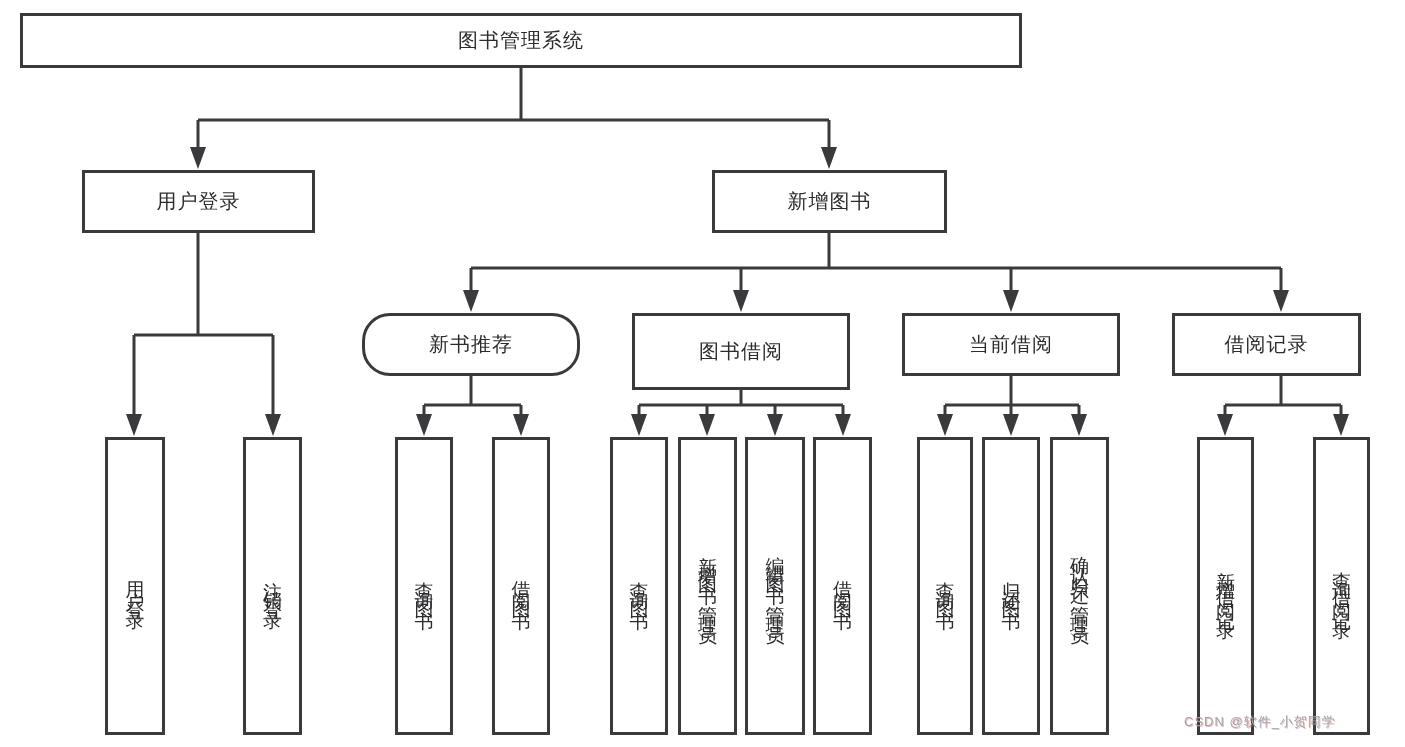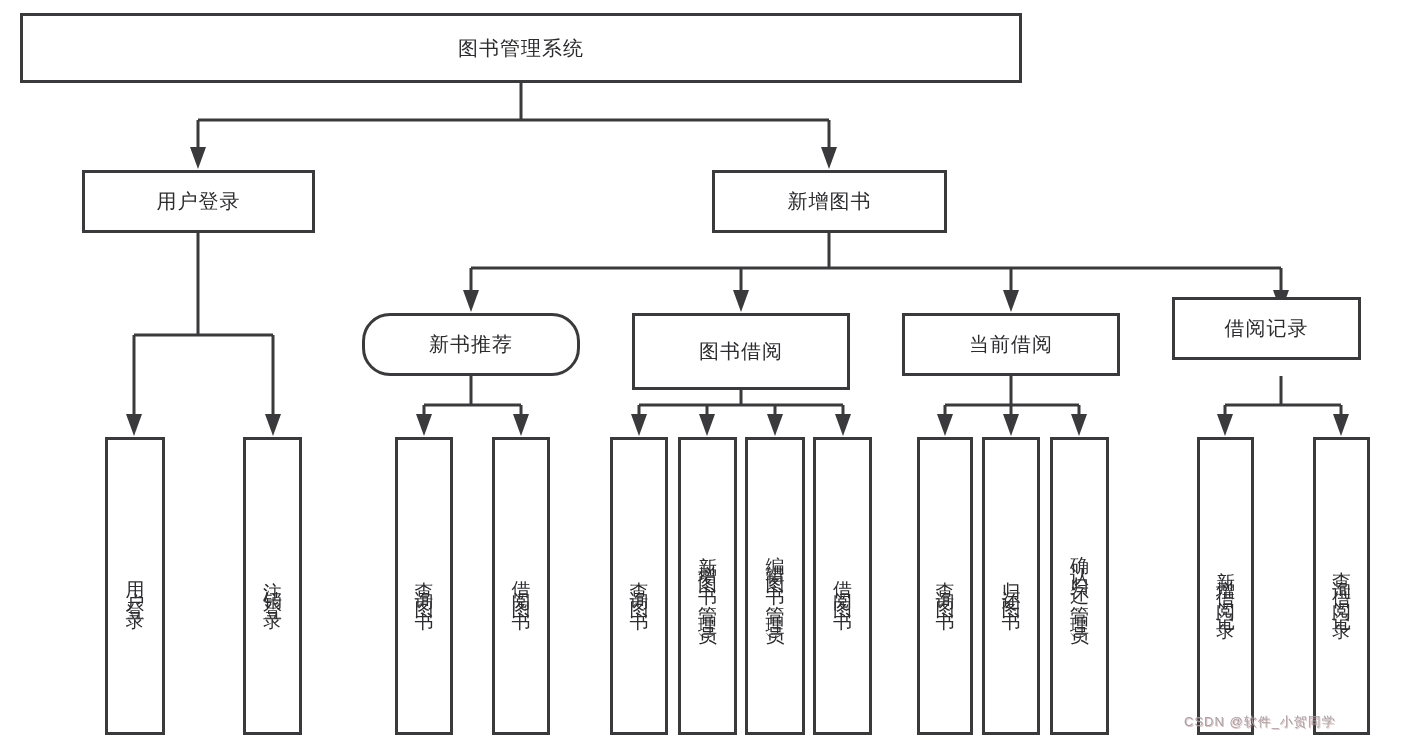--- a/index.html
+++ b/index.html
@@ -101,41 +101,41 @@
     <path d="M1011 376 V405 M945 405 H1079 M945 405 V420 M1011 405 V420 M1079 405 V420"></path>
     <polygon points="937,414 953,414 945,436"></polygon>
     <polygon points="1003,414 1019,414 1011,436"></polygon>
     <polygon points="1071,414 1087,414 1079,436"></polygon>
 
     <path d="M1281 376 V405 M1225 405 H1341 M1225 405 V420 M1341 405 V420"></path>
     <polygon points="1217,414 1233,414 1225,436"></polygon>
     <polygon points="1333,414 1349,414 1341,436"></polygon>
   </svg>
 
-  <div class="node hnode" style="left:20px;top:13px;width:1002px;height:70px;">
+  <div class="node hnode" style="left:20px;top:13px;width:1002px;height:55px;">
     <span>图书管理系统</span>
   </div>
 
   <div class="node hnode" style="left:82px;top:170px;width:233px;height:63px;">
     <span>用户登录</span>
   </div>
   <div class="node hnode" style="left:712px;top:170px;width:235px;height:63px;">
     <span>新增图书</span>
   </div>
 
   <div class="node hnode" style="left:362px;top:313px;width:218px;height:63px;border-radius:28px;">
     <span>新书推荐</span>
   </div>
   <div class="node hnode" style="left:632px;top:313px;width:218px;height:77px;">
     <span>图书借阅</span>
   </div>
   <div class="node hnode" style="left:902px;top:313px;width:218px;height:63px;">
     <span>当前借阅</span>
   </div>
-  <div class="node hnode" style="left:1172px;top:297px;width:189px;height:63px;font-family:Liberation Serif, serif;">
+  <div class="node hnode" style="left:1172px;top:313px;width:189px;height:63px;font-family:Liberation Serif, serif;">
     <span>借阅记录</span>
   </div>
 
   <div class="node leaf" style="left:105px;top:437px;width:60px;height:298px;">
     <span class="vtext">用户登录</span>
   </div>
   <div class="node leaf" style="left:243px;top:437px;width:59px;height:298px;">
     <span class="vtext">注销登录</span>
   </div>
 

